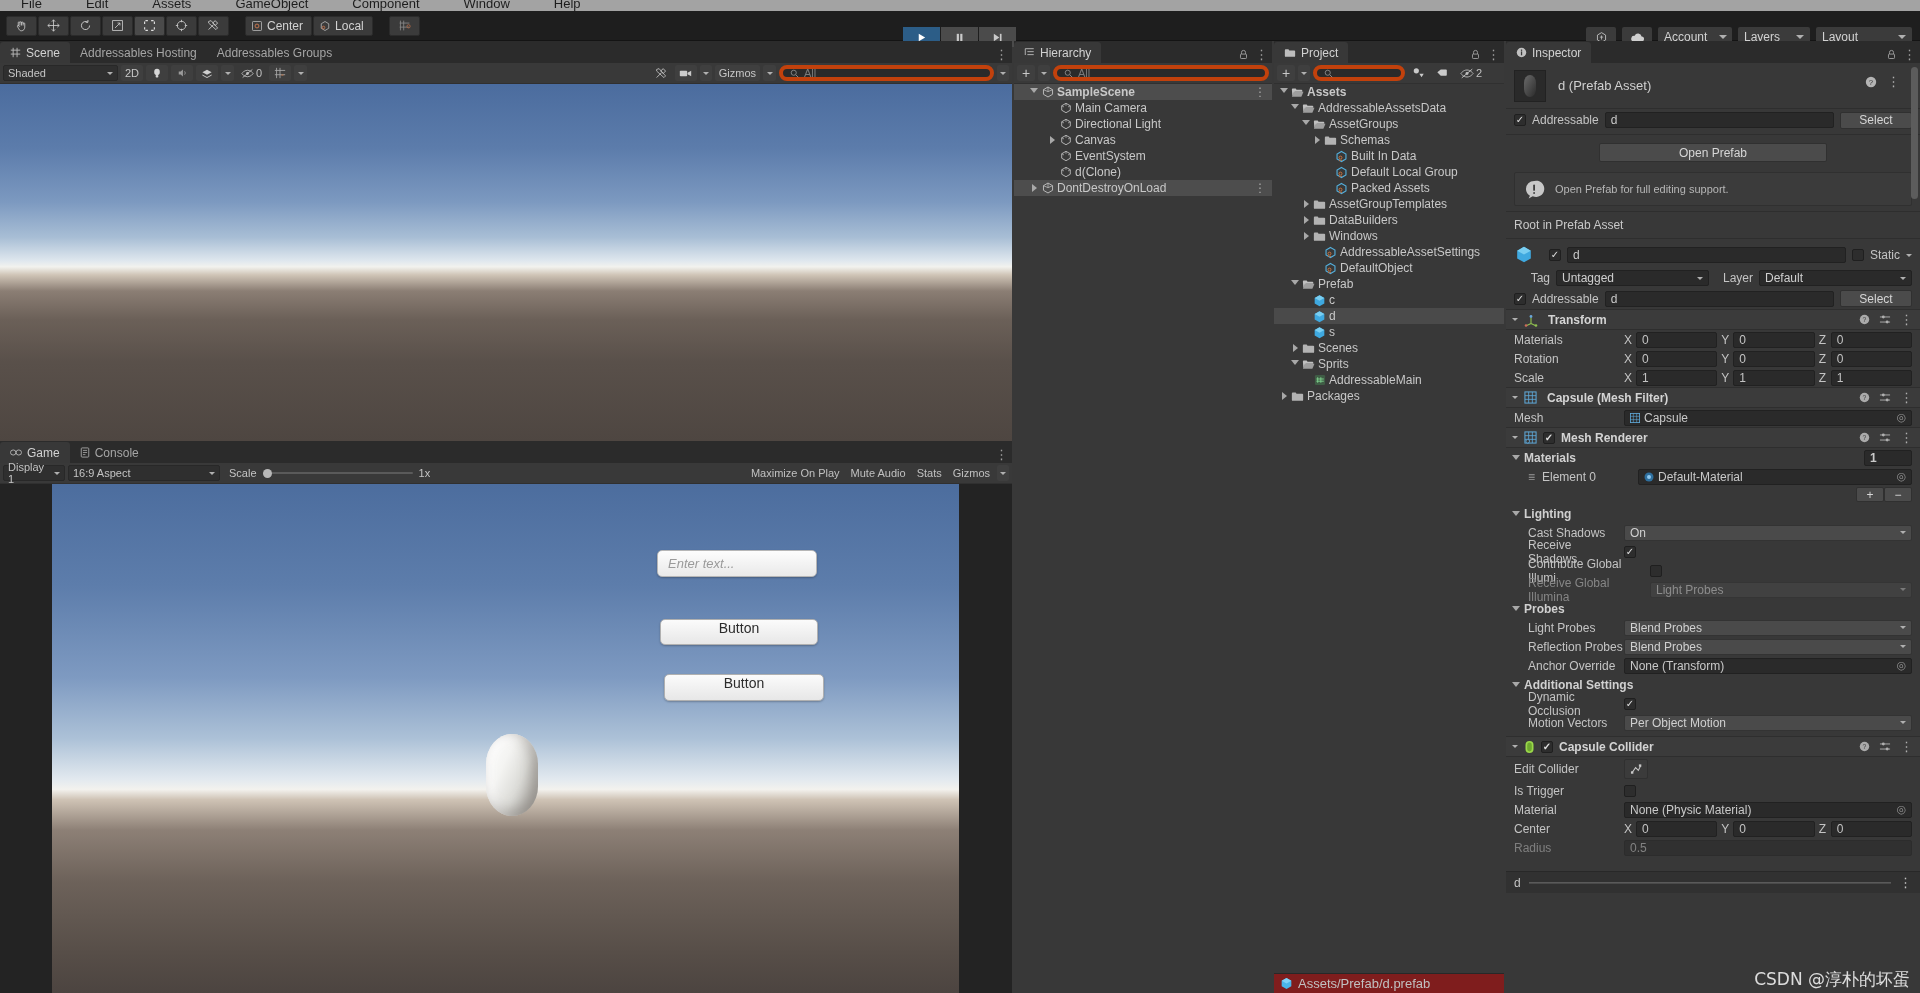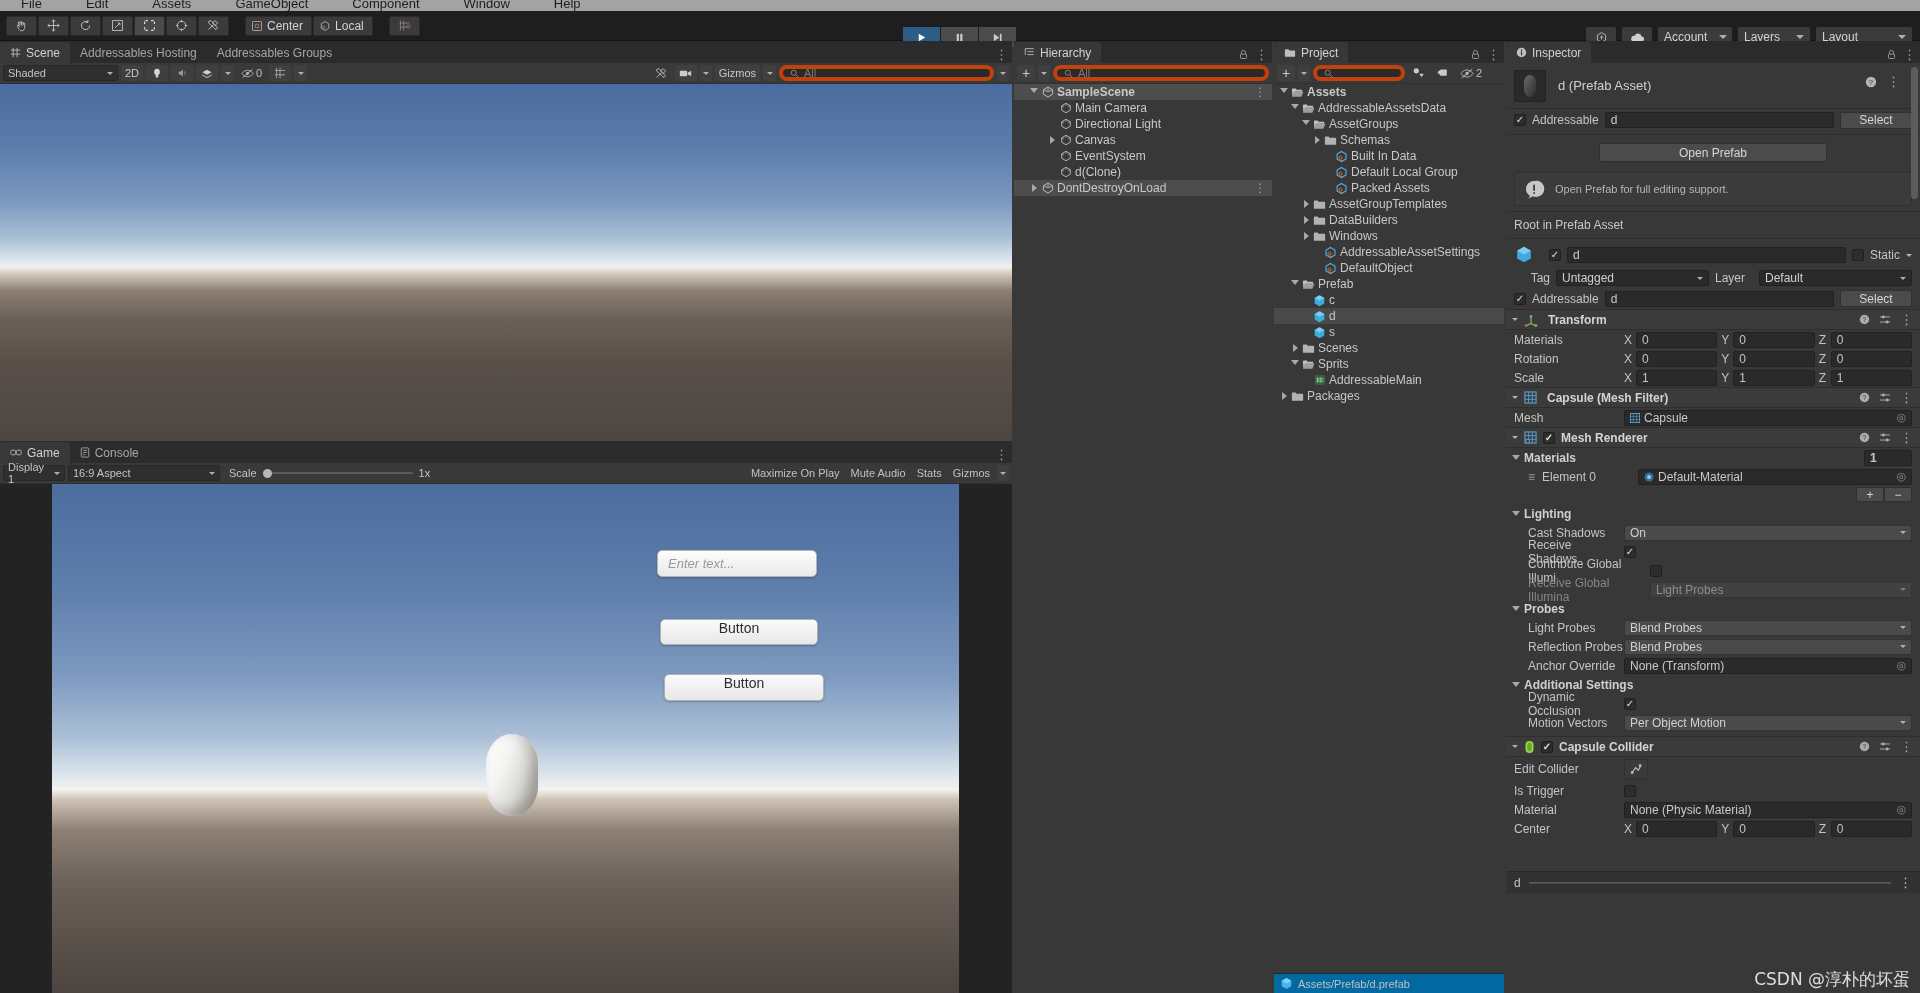--- a/index.html
+++ b/index.html
@@ -136,23 +136,23 @@
     background:linear-gradient(115deg,#ffffff 0%,#f4f4f2 35%,#dcdcd8 62%,#b9b7b2 85%,#a6a49f 100%);
     box-shadow: inset -6px -4px 14px rgba(120,115,110,.55), inset 5px 4px 10px rgba(255,255,255,.85);
   }
 
   
   #hierarchy { left:1014px; top:41px; width:258px; height:952px; }
 
   
   #project { left:1274px; top:41px; width:230px; height:952px; }
   .proj-status {
-    position:absolute; left:0; bottom:0; width:100%; height:20px; background:#0369a1;
+    position:absolute; left:0; bottom:0; width:100%; height:20px; background:#7f1d1d;
     border-top:1px solid #282828; display:flex; align-items:center; gap:5px; padding-left:6px;
-    font-size:11px; color:#c0c0c0;
+    font-size:13px; color:#c0c0c0;
   }
 
   
   #inspector { left:1506px; top:41px; width:414px; height:852px; }
 
   
   .tree { position:absolute; left:0; right:0; overflow:hidden; }
   .trow { height:16px; display:flex; align-items:center; font-size:12px; color:#c8c8c8; white-space:nowrap; }
   .trow.selrow { background:#4a4a4a; }
   .trow.hl { background:#4d4d4d; }
@@ -1027,21 +1027,21 @@
         <span>Static</span>
         <span class="caret sm"></span>
       </div>
 
       <div class="row" style="height:20px">
         <span style="width:36px;text-align:right">Tag</span>
         <span class="dropdown dark" style="flex:1.2">
           <span>Untagged</span>
             <span class="caret sm"></span>
         </span>
-        <span style="width:38px;text-align:left">Layer</span>
+        <span style="width:38px;text-align:right">Layer</span>
         <span class="dropdown dark" style="flex:1.2">
           <span>Default</span>
             <span class="caret sm"></span>
         </span>
       </div>
 
       <div class="row" style="height:21px">
         <span class="chk on"></span>
         <span>Addressable</span>
         <span class="field" style="flex:1">
@@ -1315,20 +1315,26 @@
           <span>Y</span>
             <span class="field">
               <span>0</span>
             </span>
           <span>Z</span>
             <span class="field">
               <span>0</span>
             </span>
         </span>
       </div>
+      <div class="vec-row" style="opacity:.5">
+        <span class="vec-label">Radius</span>
+        <span class="field" style="flex:1">
+            <span>0.5</span>
+          </span>
+      </div>
 
     </div>
 
     <div class="vscroll">
       <div class="thumb"></div>
     </div>
 
     <div class="insp-footer">
       <span>d</span>
       <span class="line"></span>

